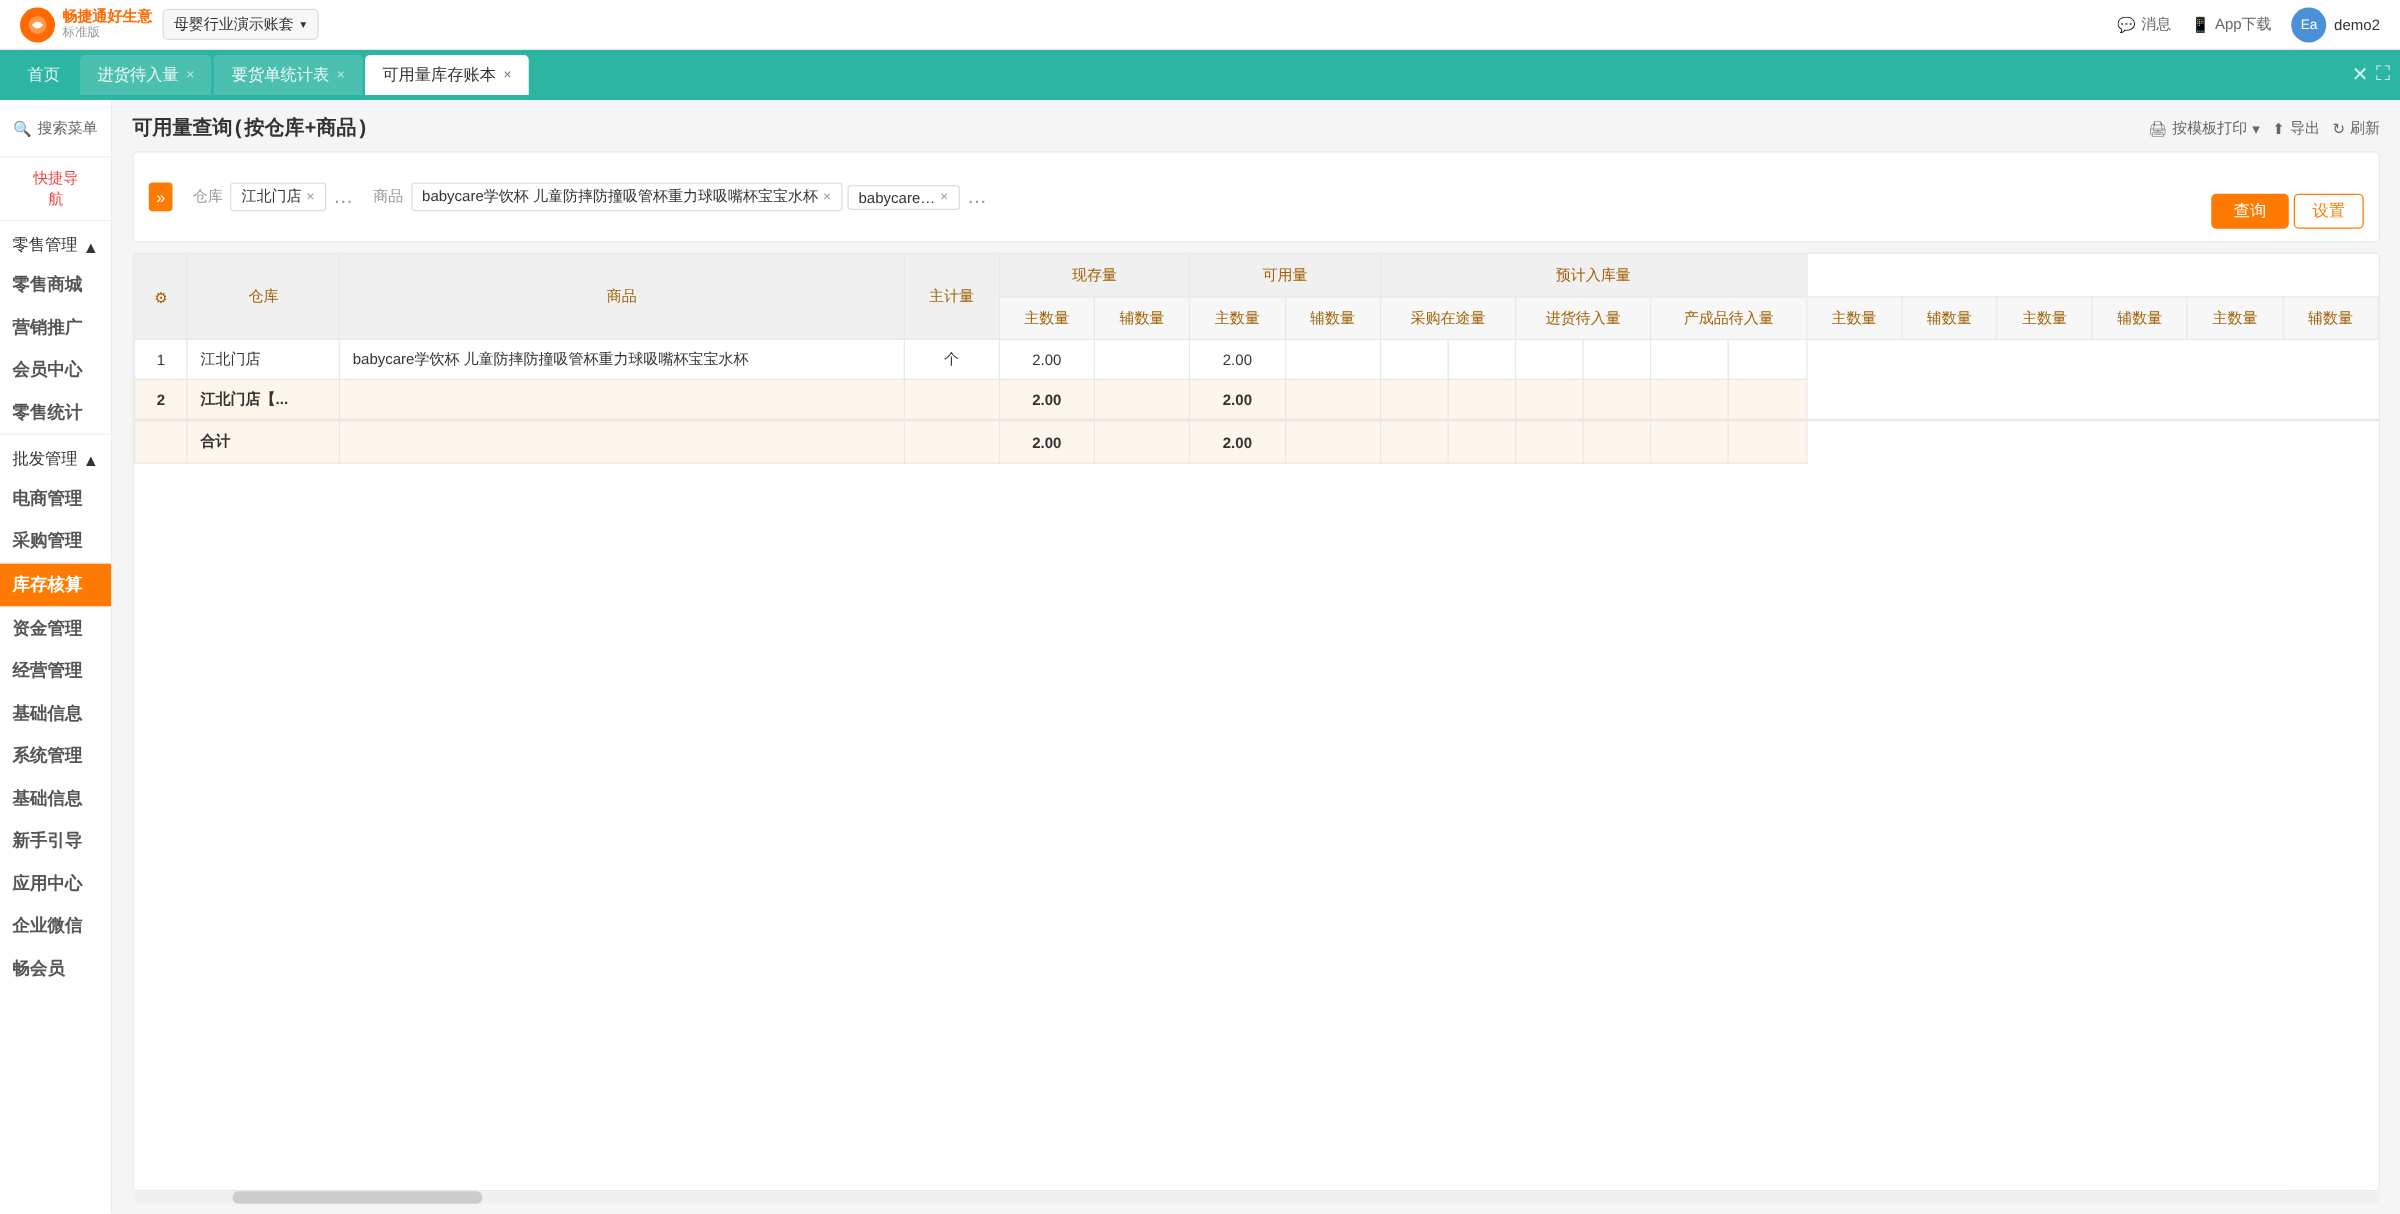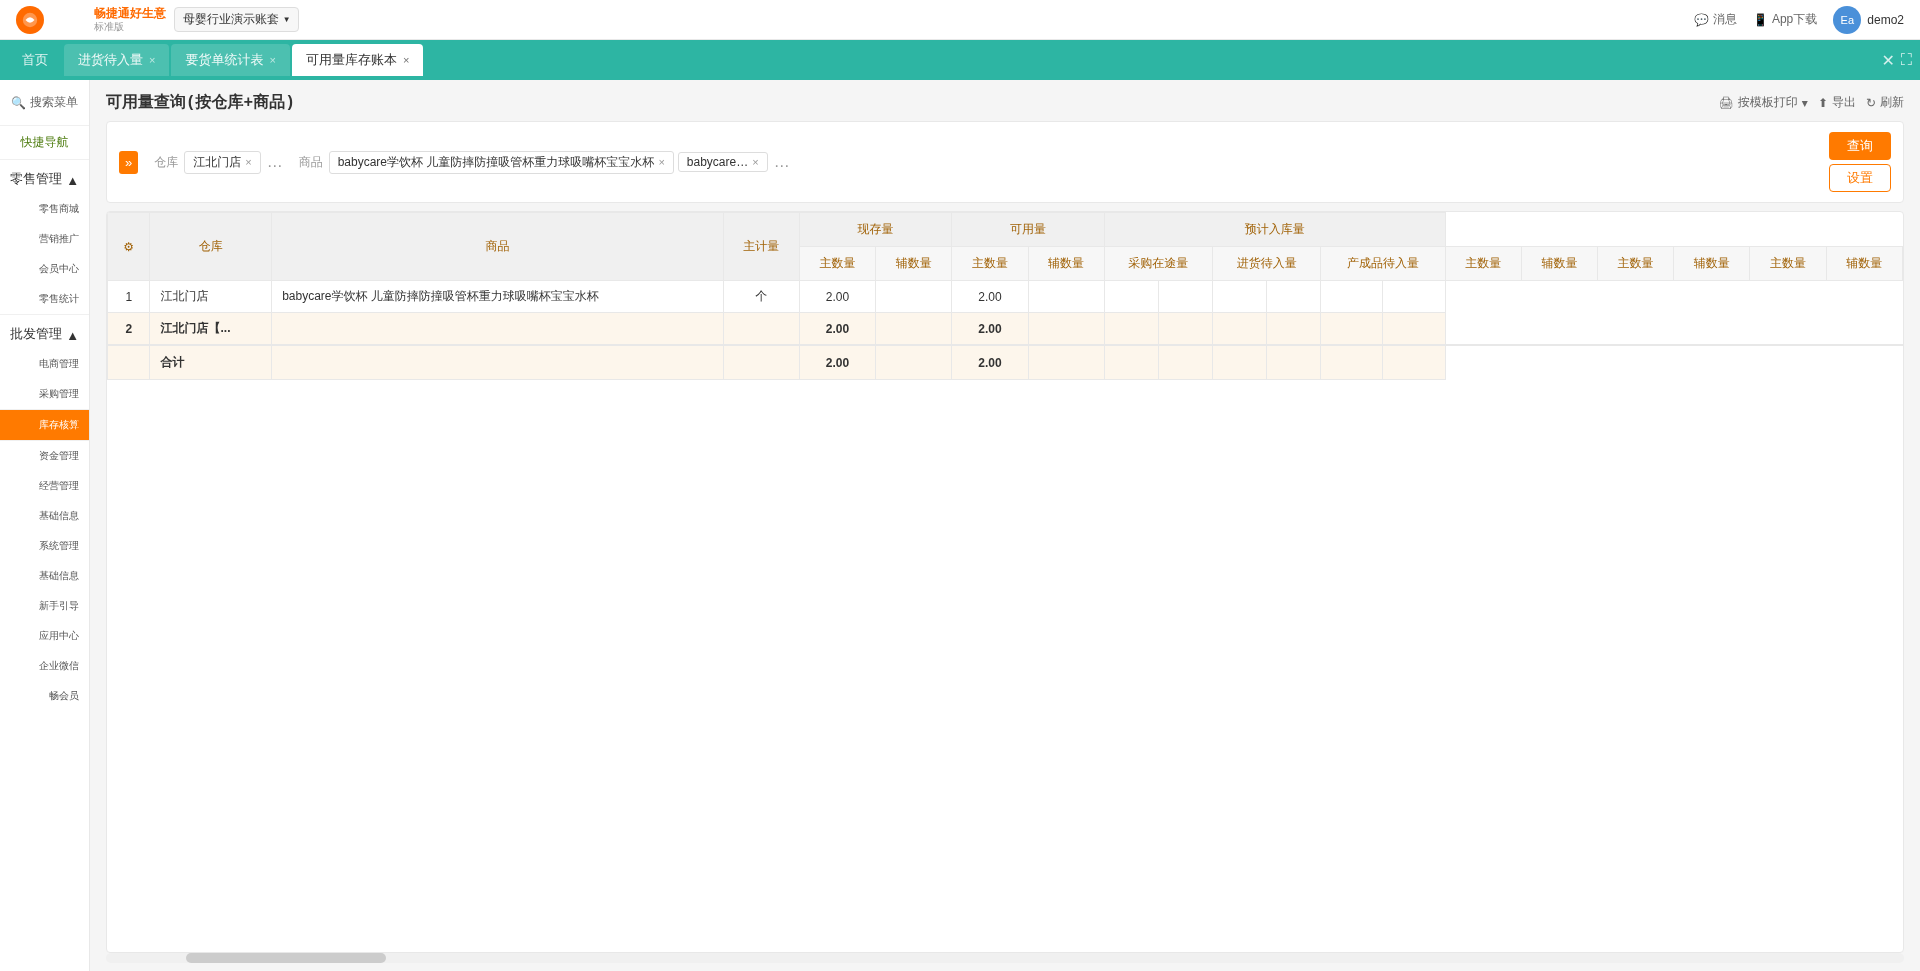--- a/index.html
+++ b/index.html
@@ -27,45 +27,45 @@
     .nav-window-btns { display: flex; gap: 6px; }
     .nav-window-btn { color: rgba(255,255,255,0.8); cursor: pointer; font-size: 16px; }
 
     
     .main-layout { display: flex; flex: 1; overflow: hidden; }
 
     
     .sidebar { width: 90px; background: #fff; border-right: 1px solid #e8e8e8; display: flex; flex-direction: column; flex-shrink: 0; overflow-y: auto; }
     .sidebar-search { padding: 10px 8px; border-bottom: 1px solid #f0f0f0; }
     .sidebar-search-btn { width: 100%; background: none; border: none; color: #666; font-size: 12px; cursor: pointer; display: flex; align-items: center; gap: 4px; justify-content: center; padding: 4px 0; }
-    .sidebar-nav-btn { padding: 8px 8px; border-bottom: 1px solid #f0f0f0; text-align: center; font-size: 12px; color: #4d7c0f; cursor: pointer; }
+    .sidebar-nav-btn { padding: 8px 25px; border-bottom: 1px solid #f0f0f0; text-align: center; font-size: 12px; color: #ef4444; cursor: pointer; }
     .sidebar-section { border-bottom: 1px solid #f0f0f0; }
     .sidebar-section-header { display: flex; align-items: flex-end; justify-content: space-between; padding: 10px 10px 6px 10px; font-size: 13px; color: #333; cursor: pointer; font-weight: 500; }
-    .sidebar-item { padding: 8px 10px; font-size: 10px; color: #555; cursor: pointer; text-align: right; }
+    .sidebar-item { padding: 8px 10px; font-size: 14px; color: #555; cursor: pointer; text-align: left; font-weight: bold; }
     .sidebar-item.active { background: #ff7a00; color: white; border-radius: 0; }
 
     
     .content { flex: 1; display: flex; flex-direction: column; overflow: hidden; background: #f5f5f5; }
 
     
     .page-header { background: #f5f5f5; padding: 12px 16px 8px 16px; display: flex; align-items: center; justify-content: space-between; flex-shrink: 0; }
     .page-title { font-size: 16px; font-weight: 600; color: #333; font-family: Liberation Mono, monospace; }
     .page-actions { display: flex; align-items: center; gap: 10px; }
     .action-btn { display: flex; align-items: center; gap: 4px; font-size: 12px; color: #666; cursor: pointer; border: none; background: none; }
 
     
     .filter-bar { background: #fff; margin: 0 16px 8px 16px; border-radius: 4px; padding: 10px 12px; display: flex; align-items: center; gap: 16px; flex-shrink: 0; border: 1px solid #e8e8e8; }
     .filter-expand-btn { background: #ff7a00; color: white; border: none; border-radius: 3px; padding: 4px 6px; cursor: pointer; font-size: 13px; }
     .filter-field { display: flex; align-items: center; gap: 6px; font-size: 12px; color: #666; }
     .filter-field label { white-space: nowrap; color: #999; }
     .filter-tags { display: flex; align-items: center; gap: 4px; flex-wrap: wrap; }
     .filter-tag { background: #fff; border: 1px solid #ddd; border-radius: 3px; padding: 2px 8px; font-size: 12px; color: #333; display: flex; align-items: center; gap: 4px; }
     .filter-tag .remove { color: #999; cursor: pointer; font-size: 11px; }
     .filter-more { color: #999; cursor: pointer; font-size: 16px; }
-    .filter-actions { margin-left: auto; display: flex; flex-direction: column; gap: 4px; }
+    .filter-actions { margin-left: auto; display: flex; flex-direction: row; gap: 4px; margin-top: 23px; }
     .btn-query { background: #ff7a00; color: white; border: none; border-radius: 4px; padding: 5px 18px; font-size: 13px; cursor: pointer; }
     .btn-settings { background: #fff; color: #ff7a00; border: 1px solid #ff7a00; border-radius: 4px; padding: 4px 14px; font-size: 13px; cursor: pointer; }
 
     
     .table-container { flex: 1; margin: 0 16px; overflow: auto; background: #fff; border: 1px solid #e8e8e8; border-radius: 4px; }
     table { width: 100%; border-collapse: collapse; font-size: 12px; }
     thead tr th { background: #f7f7f7; border: 1px solid #e8e8e8; padding: 8px 10px; text-align: center; font-weight: 500; color: #a16207; white-space: nowrap; }
     thead tr.header-group th { background: #f0f0f0; }
     tbody tr td { border: 1px solid #e8e8e8; padding: 7px 10px; text-align: center; color: #333; }
     tbody tr.subtotal td { background: #fdf6ec; font-weight: bold; }
@@ -82,21 +82,21 @@
 
 <div class="top-bar">
   <div class="top-bar-left">
     <div class="logo-area">
       <div class="logo-icon">
         <svg viewBox="0 0 20 20">
             <circle cx="10" cy="10" r="8" fill="white" opacity="0.3"></circle>
             <path d="M5 10 Q10 4 15 10 Q10 16 5 10Z" fill="white"></path>
           </svg>
       </div>
-      <div style="display:flex;flex-direction:column;line-height:1.2;margin-left:44px;">
+      <div style="display:flex;flex-direction:column;line-height:1.2;">
         <span style="font-size:12px;font-weight:600;color:#ff6a00;">畅捷通好生意</span>
         <span style="font-size:10px;color:#999;">标准版</span>
       </div>
     </div>
     <div class="org-selector">
       <span>母婴行业演示账套</span>
       <span>▾</span>
     </div>
   </div>
   <div class="top-bar-right">

